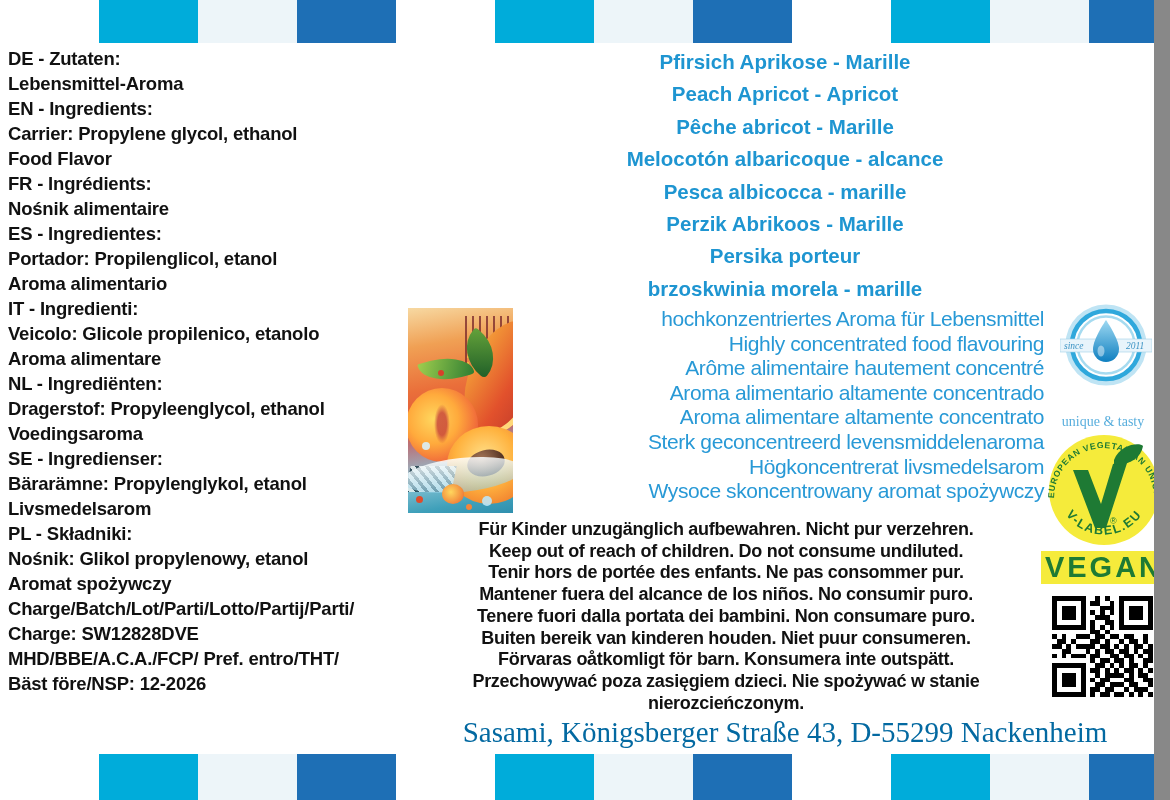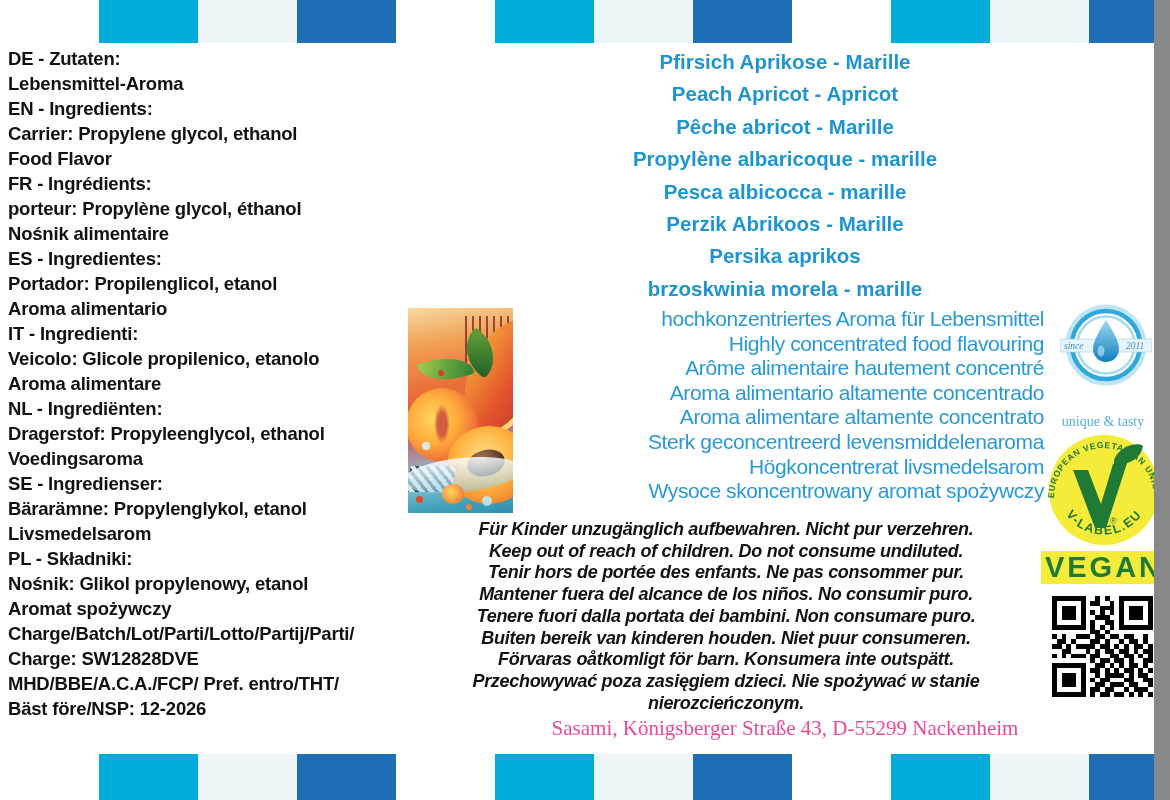--- a/index.html
+++ b/index.html
@@ -34,28 +34,28 @@
   
   .claims{
     position:absolute; left:516px; top:307px; width:528px; text-align:right;
     color:var(--claim_blue); font-weight:normal; font-size:21px; letter-spacing:-0.4px;
   }
   .claims div{line-height:24.6px; white-space:nowrap;}
 
   
   .warnings{
     position:absolute; left:406px; top:519px; width:640px; text-align:center;
-    color:var(--text_black); font-weight:bold; font-size:18px; letter-spacing:-0.3px;font-style:italic;
+    color:var(--text_black); font-weight:bold; font-size:18px; letter-spacing:-0.3px;
   }
   .warnings div{line-height:21.7px;}
 
   
   .address{
     position:absolute; left:400px; top:716px; width:770px; text-align:center;
-    font-family:"Liberation Serif",serif; font-size:21px; color:#ec4899;
+    font-family:"Liberation Serif",serif; font-size:29px; color:#0369a1;
   }
 
   
   .fruit{
     position:absolute; left:408px; top:308px; width:105px; height:205px; overflow:hidden;
     background:linear-gradient(170deg,#f7d9a2 0%,#f0a054 18%,#ea6f3a 38%,#e05a3a 52%,#b8747c 62%,#8ec6d6 78%,#3fa0ba 92%,#2f8fae 100%);
   }
   .fruit *{position:absolute;}
   .city-lines{right:0; top:8px; width:48px; height:52px;
     background:repeating-linear-gradient(90deg,#7e2d2d 0 2px,transparent 2px 7px); opacity:.8;}
@@ -152,21 +152,20 @@
       <div class="b b-dark" style="width: 99px;"></div>
     </div>
 
   <div class="left-col">
       <div>DE - Zutaten:</div>
       <div>Lebensmittel-Aroma</div>
       <div>EN - Ingredients:</div>
       <div>Carrier: Propylene glycol, ethanol</div>
       <div>Food Flavor</div>
       <div>FR - Ingrédients:</div>
-      <div>porteur: Propylène glycol, éthanol</div>
       <div>Nośnik alimentaire</div>
       <div>ES - Ingredientes:</div>
       <div>Portador: Propilenglicol, etanol</div>
       <div>Aroma alimentario</div>
       <div>IT - Ingredienti:</div>
       <div>Veicolo: Glicole propilenico, etanolo</div>
       <div>Aroma alimentare</div>
       <div>NL - Ingrediënten:</div>
       <div>Dragerstof: Propyleenglycol, ethanol</div>
       <div>Voedingsaroma</div>
@@ -179,24 +178,24 @@
       <div>Charge/Batch/Lot/Parti/Lotto/Partij/Parti/</div>
       <div>Charge: SW12828DVE</div>
       <div>MHD/BBE/A.C.A./FCP/ Pref. entro/THT/</div>
       <div>Bäst före/NSP: 12-2026</div>
     </div>
 
   <div class="product-names">
       <div>Pfirsich Aprikose - Marille</div>
       <div>Peach Apricot - Apricot</div>
       <div>Pêche abricot - Marille</div>
-      <div>Propylène albaricoque - marille</div>
+      <div>Melocotón albaricoque - alcance</div>
       <div>Pesca albicocca - marille</div>
       <div>Perzik Abrikoos - Marille</div>
-      <div>Persika aprikos</div>
+      <div>Persika porteur</div>
       <div>brzoskwinia morela - marille</div>
     </div>
 
   <div class="fruit">
     <div class="city-lines"></div>
     <div class="dot-grid"></div>
     <div class="swoosh"></div>
     <div class="leaf1"></div>
     <div class="leaf2"></div>
     <div class="peach1"></div>

